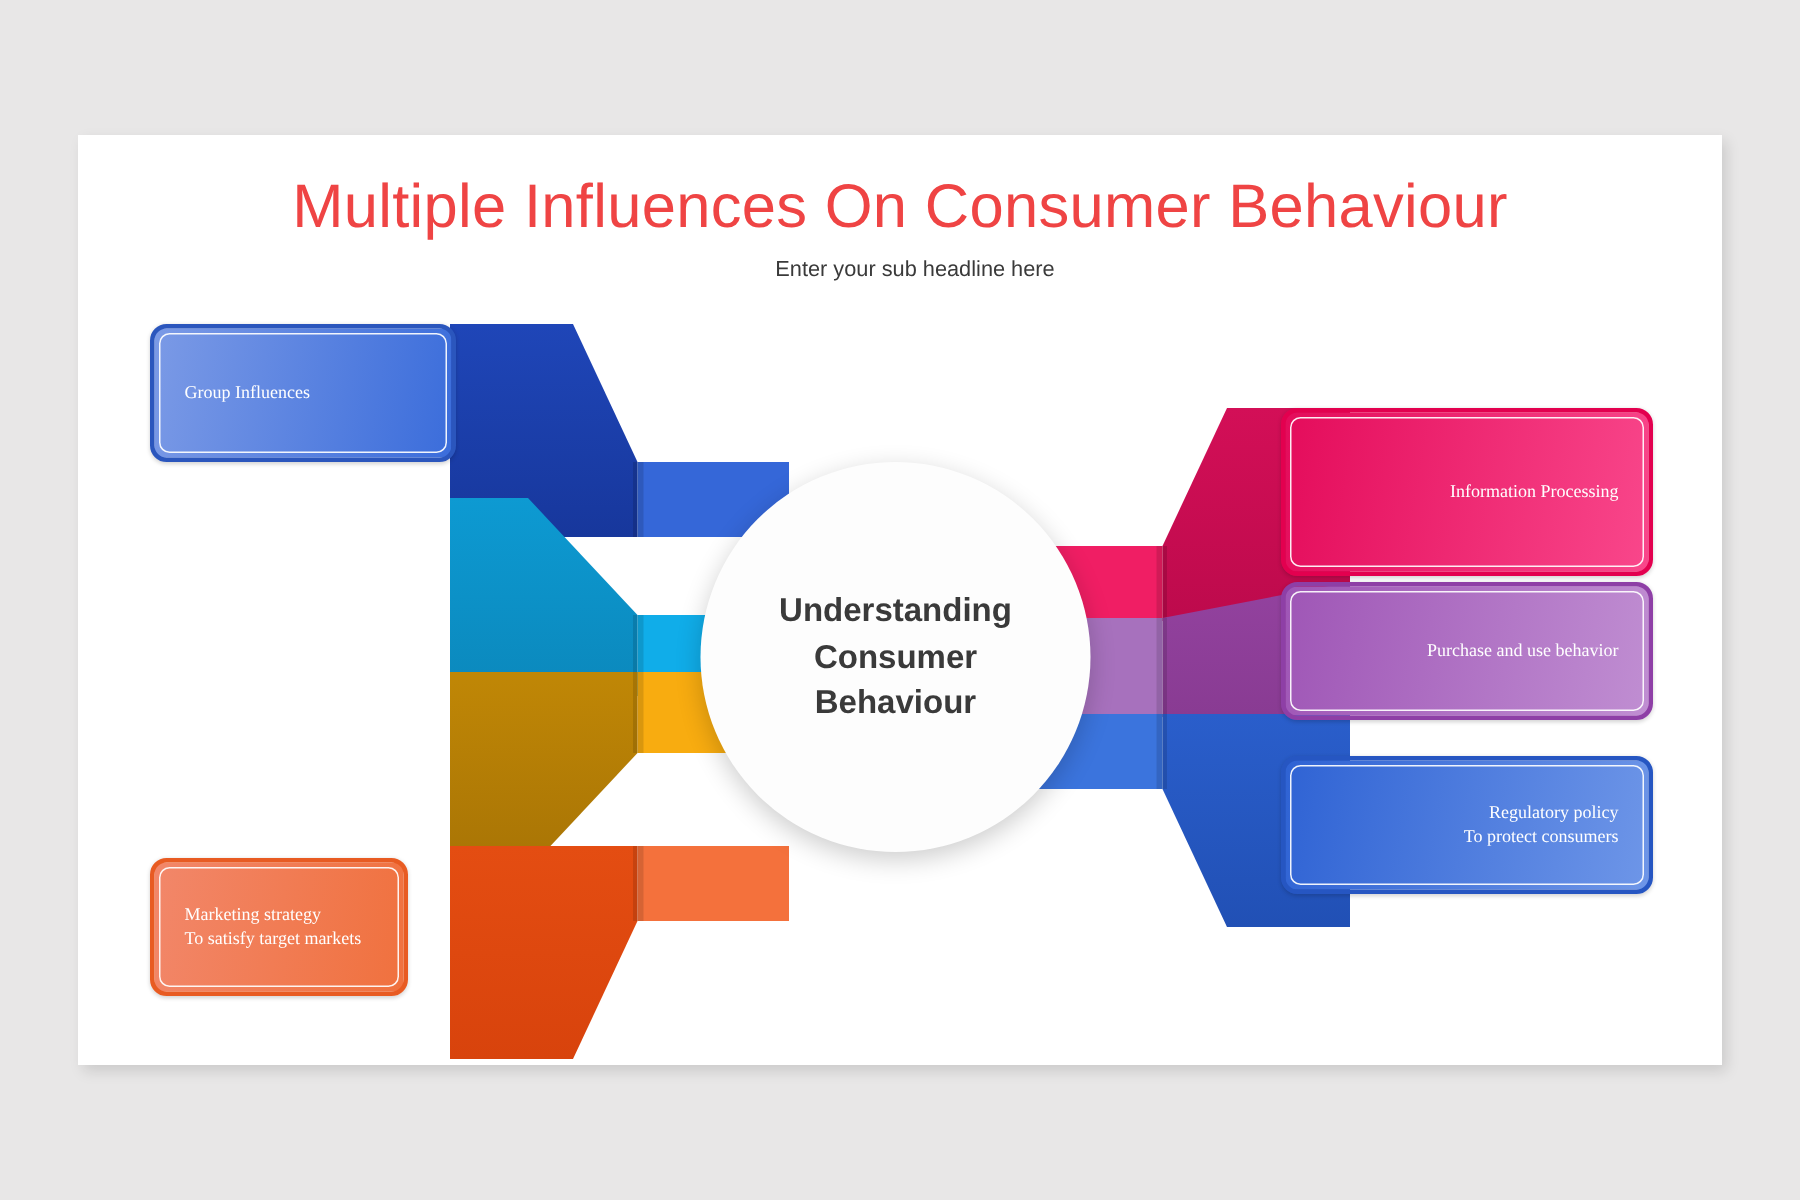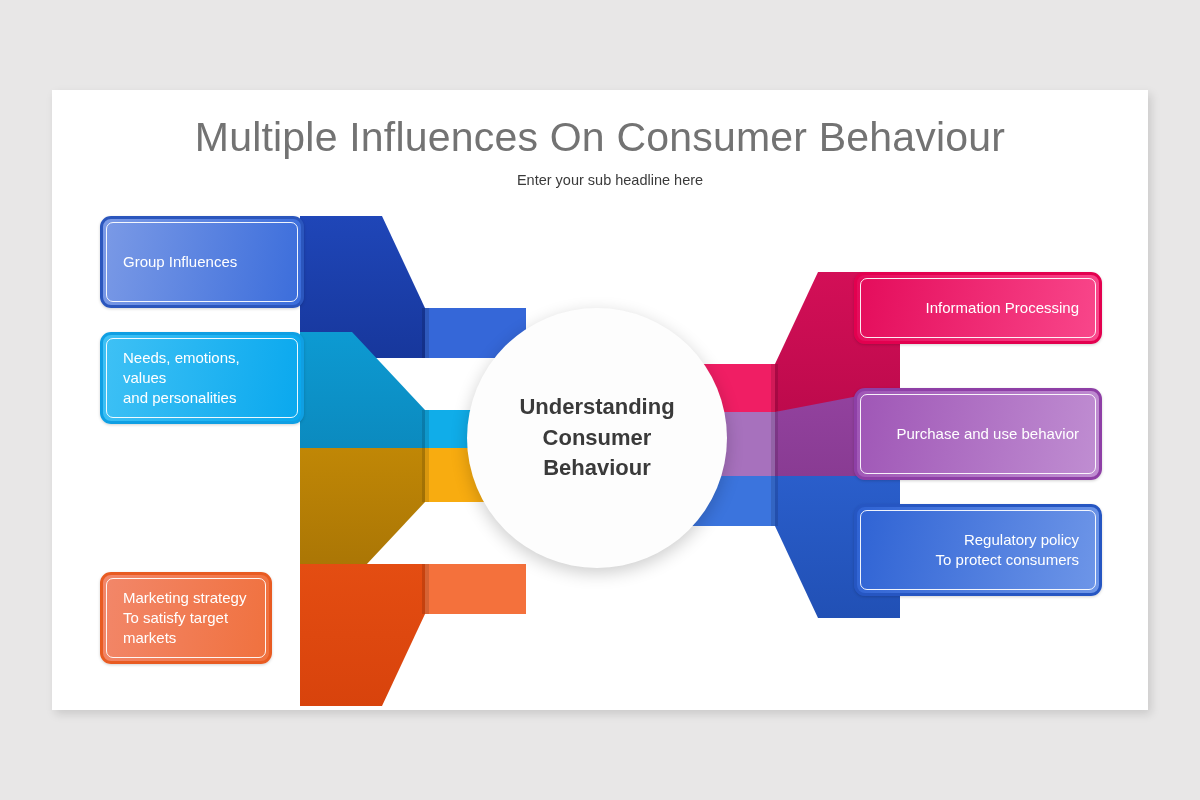--- a/index.html
+++ b/index.html
@@ -30,21 +30,21 @@
   
   .title {
     position: absolute;
     left: 0;
     top: 24px;
     width: 1096px;
     text-align: center;
     font-size: 41px;
     font-weight: 400;
     letter-spacing: .2px;
-    color: #737373;
+    color: #ef4444;
     white-space: nowrap;
   }
   .subtitle {
     position: absolute;
     left: 10px;
     top: 82px;
     width: 1096px;
     text-align: center;
     font-size: 14.5px;
     color: #3a3a3a;
@@ -81,24 +81,25 @@
     position: absolute;
     left: 3px; top: 3px; right: 3px; bottom: 3px;
     border: 1.5px solid rgba(255,255,255,0.92);
     border-radius: 7px;
     display: flex;
     align-items: center;
     box-sizing: border-box;
     padding: 0 16px;
   }
   .card .label {
-    font-size: 15px;
+    font-size: 12px;
     line-height: 1.32;
     color: #ffffff;
     width: 100%;
+    font-family: Liberation Serif, serif;
   }
   .card.left  .inner { justify-content: flex-start; }
   .card.left  .label { text-align: left; }
   .card.right .inner { justify-content: flex-end; }
   .card.right .label { text-align: right; }
 
   
   .hub {
     position: absolute;
     left: 415px;
@@ -208,40 +209,32 @@
     </svg>
 
     <div class="card left" style="left:48px; top:126px; width:204px; height:92px;
                 background:linear-gradient(100deg,#7b9ae6 0%,#3b6ddb 100%);
                 border-color:#2b56bd;">
       <div class="inner">
         <span class="label">Group Influences</span>
       </div>
     </div>
 
-    <div class="card left" style="left:48px; top:242px; width:204px; height:92px;
-                background:linear-gradient(100deg,#3fc1f5 0%,#09a8ee 100%);
-                border-color:#0f9fe3;">
-      <div class="inner">
-        <span class="label" style="white-space:pre-line;">Needs, emotions, values
-and personalities</span>
-      </div>
-    </div>
 
 
     <div class="card left" style="left:48px; top:482px; width:172px; height:92px;
                 background:linear-gradient(100deg,#f2876a 0%,#f0713e 100%);
                 border-color:#e85b22;">
       <div class="inner">
         <span class="label" style="white-space:pre-line;">Marketing strategy
 To satisfy target markets</span>
       </div>
     </div>
 
-    <div class="card right" style="left:802px; top:182px; width:248px; height:72px;
+    <div class="card right" style="left:802px; top:182px; width:248px; height:112px;
                 background:linear-gradient(100deg,#e40c5b 0%,#f9478b 100%);
                 border-color:#e3004f;padding-left:20px;">
       <div class="inner">
         <span class="label">Information Processing</span>
       </div>
     </div>
 
     <div class="card right" style="left:802px; top:298px; width:248px; height:92px;
                 background:linear-gradient(100deg,#9f56b6 0%,#c08ed2 100%);
                 border-color:#8e3fa6;">

